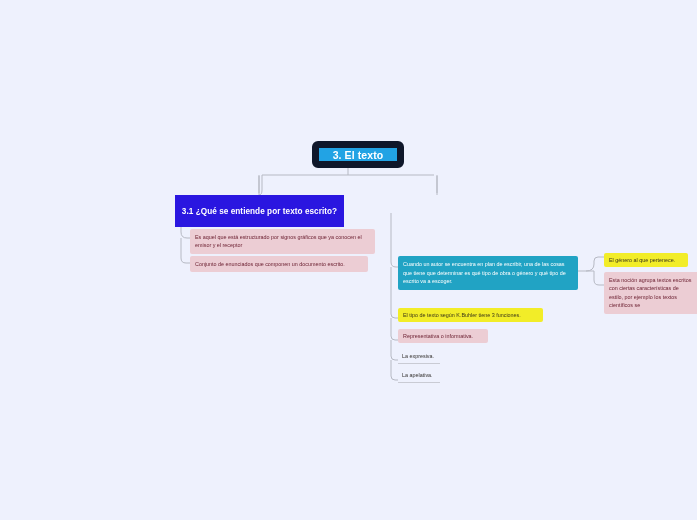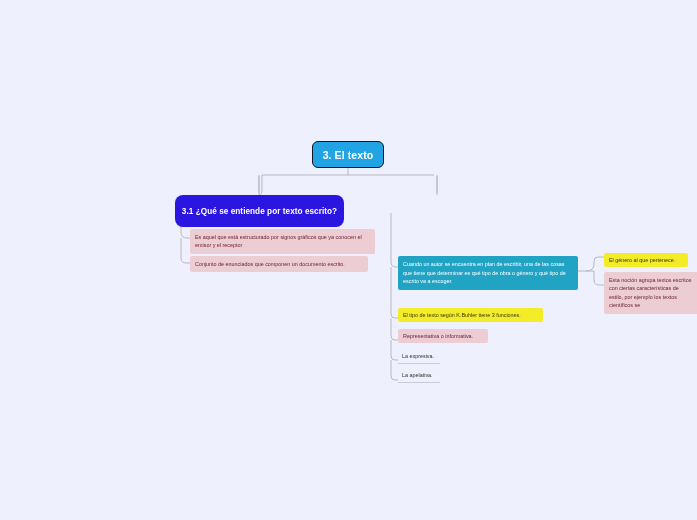--- a/index.html
+++ b/index.html
@@ -35,38 +35,38 @@
   .node {
     position: absolute;
     box-sizing: border-box;
     white-space: normal;
   }
 
   
   .node-root {
     left: 312px;
     top: 141px;
-    width: 72px;
+    width: 92px;
     height: 27px;
     background: #22a3e4;
-    border: 1px solid #0f172a;
+    border: 7px solid #0f172a;
     border-radius: 6px;
     color: #ffffff;
     font-size: 10.5px;
     font-weight: bold;
     display: flex;
     align-items: center;
     justify-content: center;
     letter-spacing: 0.1px;
   }
 
   
   .node-branch {
     background: #2a16e0;
-    border-radius: 8px;
+    border-radius: 0;
     color: #ffffff;
     font-size: 8.2px;
     font-weight: bold;
     display: flex;
     align-items: center;
     justify-content: center;
     padding: 16px 6px;
     letter-spacing: 0.05px;
   }
   .node-b1 {

